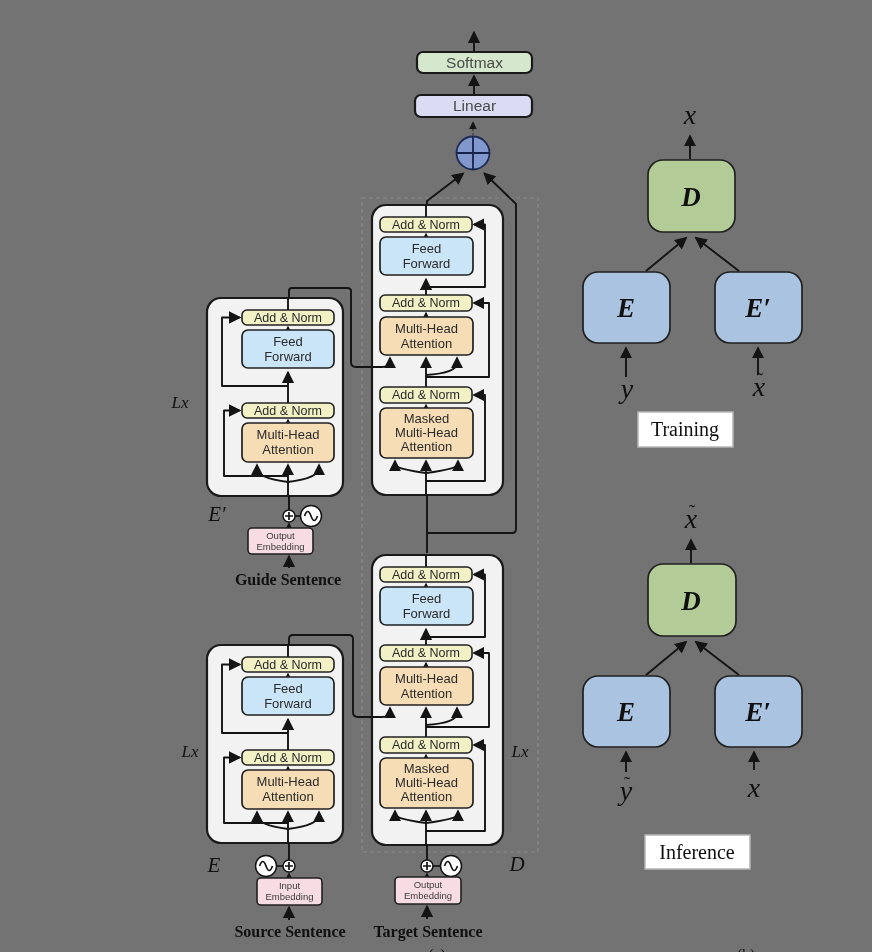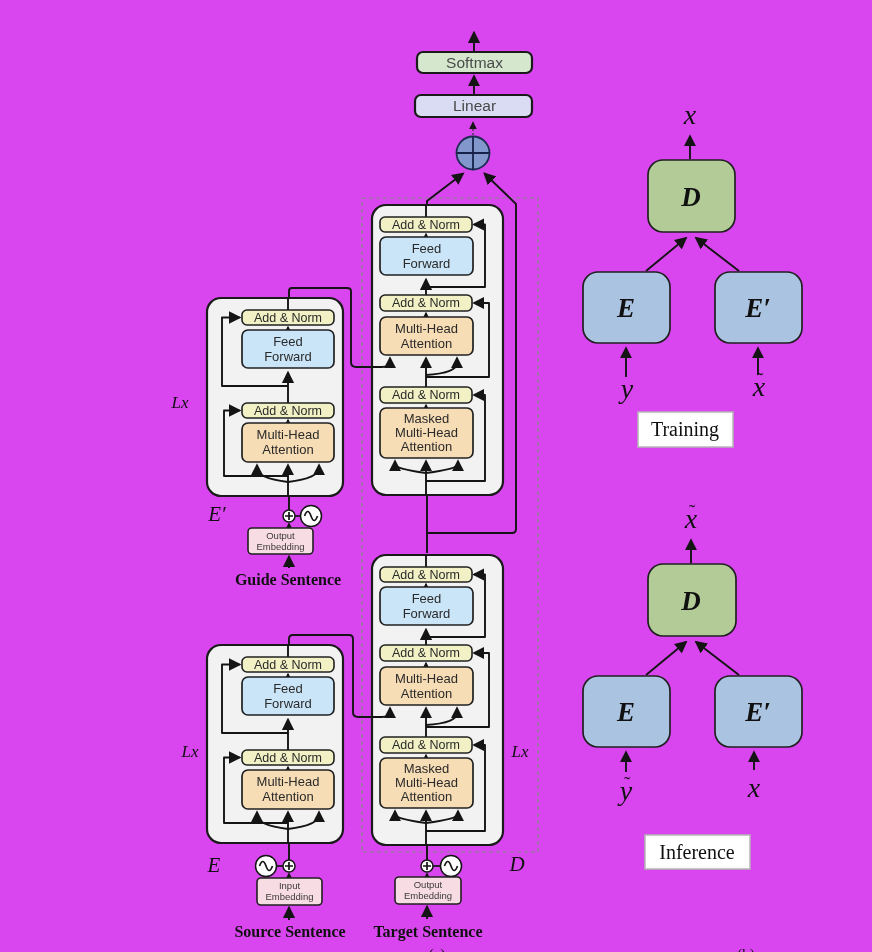--- a/index.html
+++ b/index.html
@@ -1,16 +1,16 @@
 <!DOCTYPE html>
 <html><head>
 <meta charset="utf-8">
 <style>
   html,body{margin:0;padding:0;background:#ffffff;}
-  .stage{width:872px;height:952px;position:relative;background:#d946ef;overflow:hidden;}
+  .stage{width:872px;height:952px;position:relative;background:#737373;overflow:hidden;}
   svg{display:block;}
   text{text-anchor:middle;fill:#1c1c1c;}
   .t-box{font:12.5px "Liberation Sans","DejaVu Sans",sans-serif;fill:#2a2a2a;}
   .t-sub{font:13px "Liberation Sans","DejaVu Sans",sans-serif;fill:#2a2a2a;}
   .t-emb{font:9.5px "Liberation Sans","DejaVu Sans",sans-serif;fill:#3a3a3a;}
   .t-top{font:15.5px "Liberation Sans","DejaVu Sans",sans-serif;fill:#4a4a4a;}
   .t-sent{font:600 16px "Liberation Serif","DejaVu Serif",serif;fill:#101010;}
   .t-math{font:italic 21px "Liberation Serif","DejaVu Serif",serif;fill:#101010;}
   .t-lx{font:italic 17px "Liberation Serif","DejaVu Serif",serif;fill:#101010;}
   .t-big{font:italic 700 27px "Liberation Serif","DejaVu Serif",serif;fill:#101010;}

